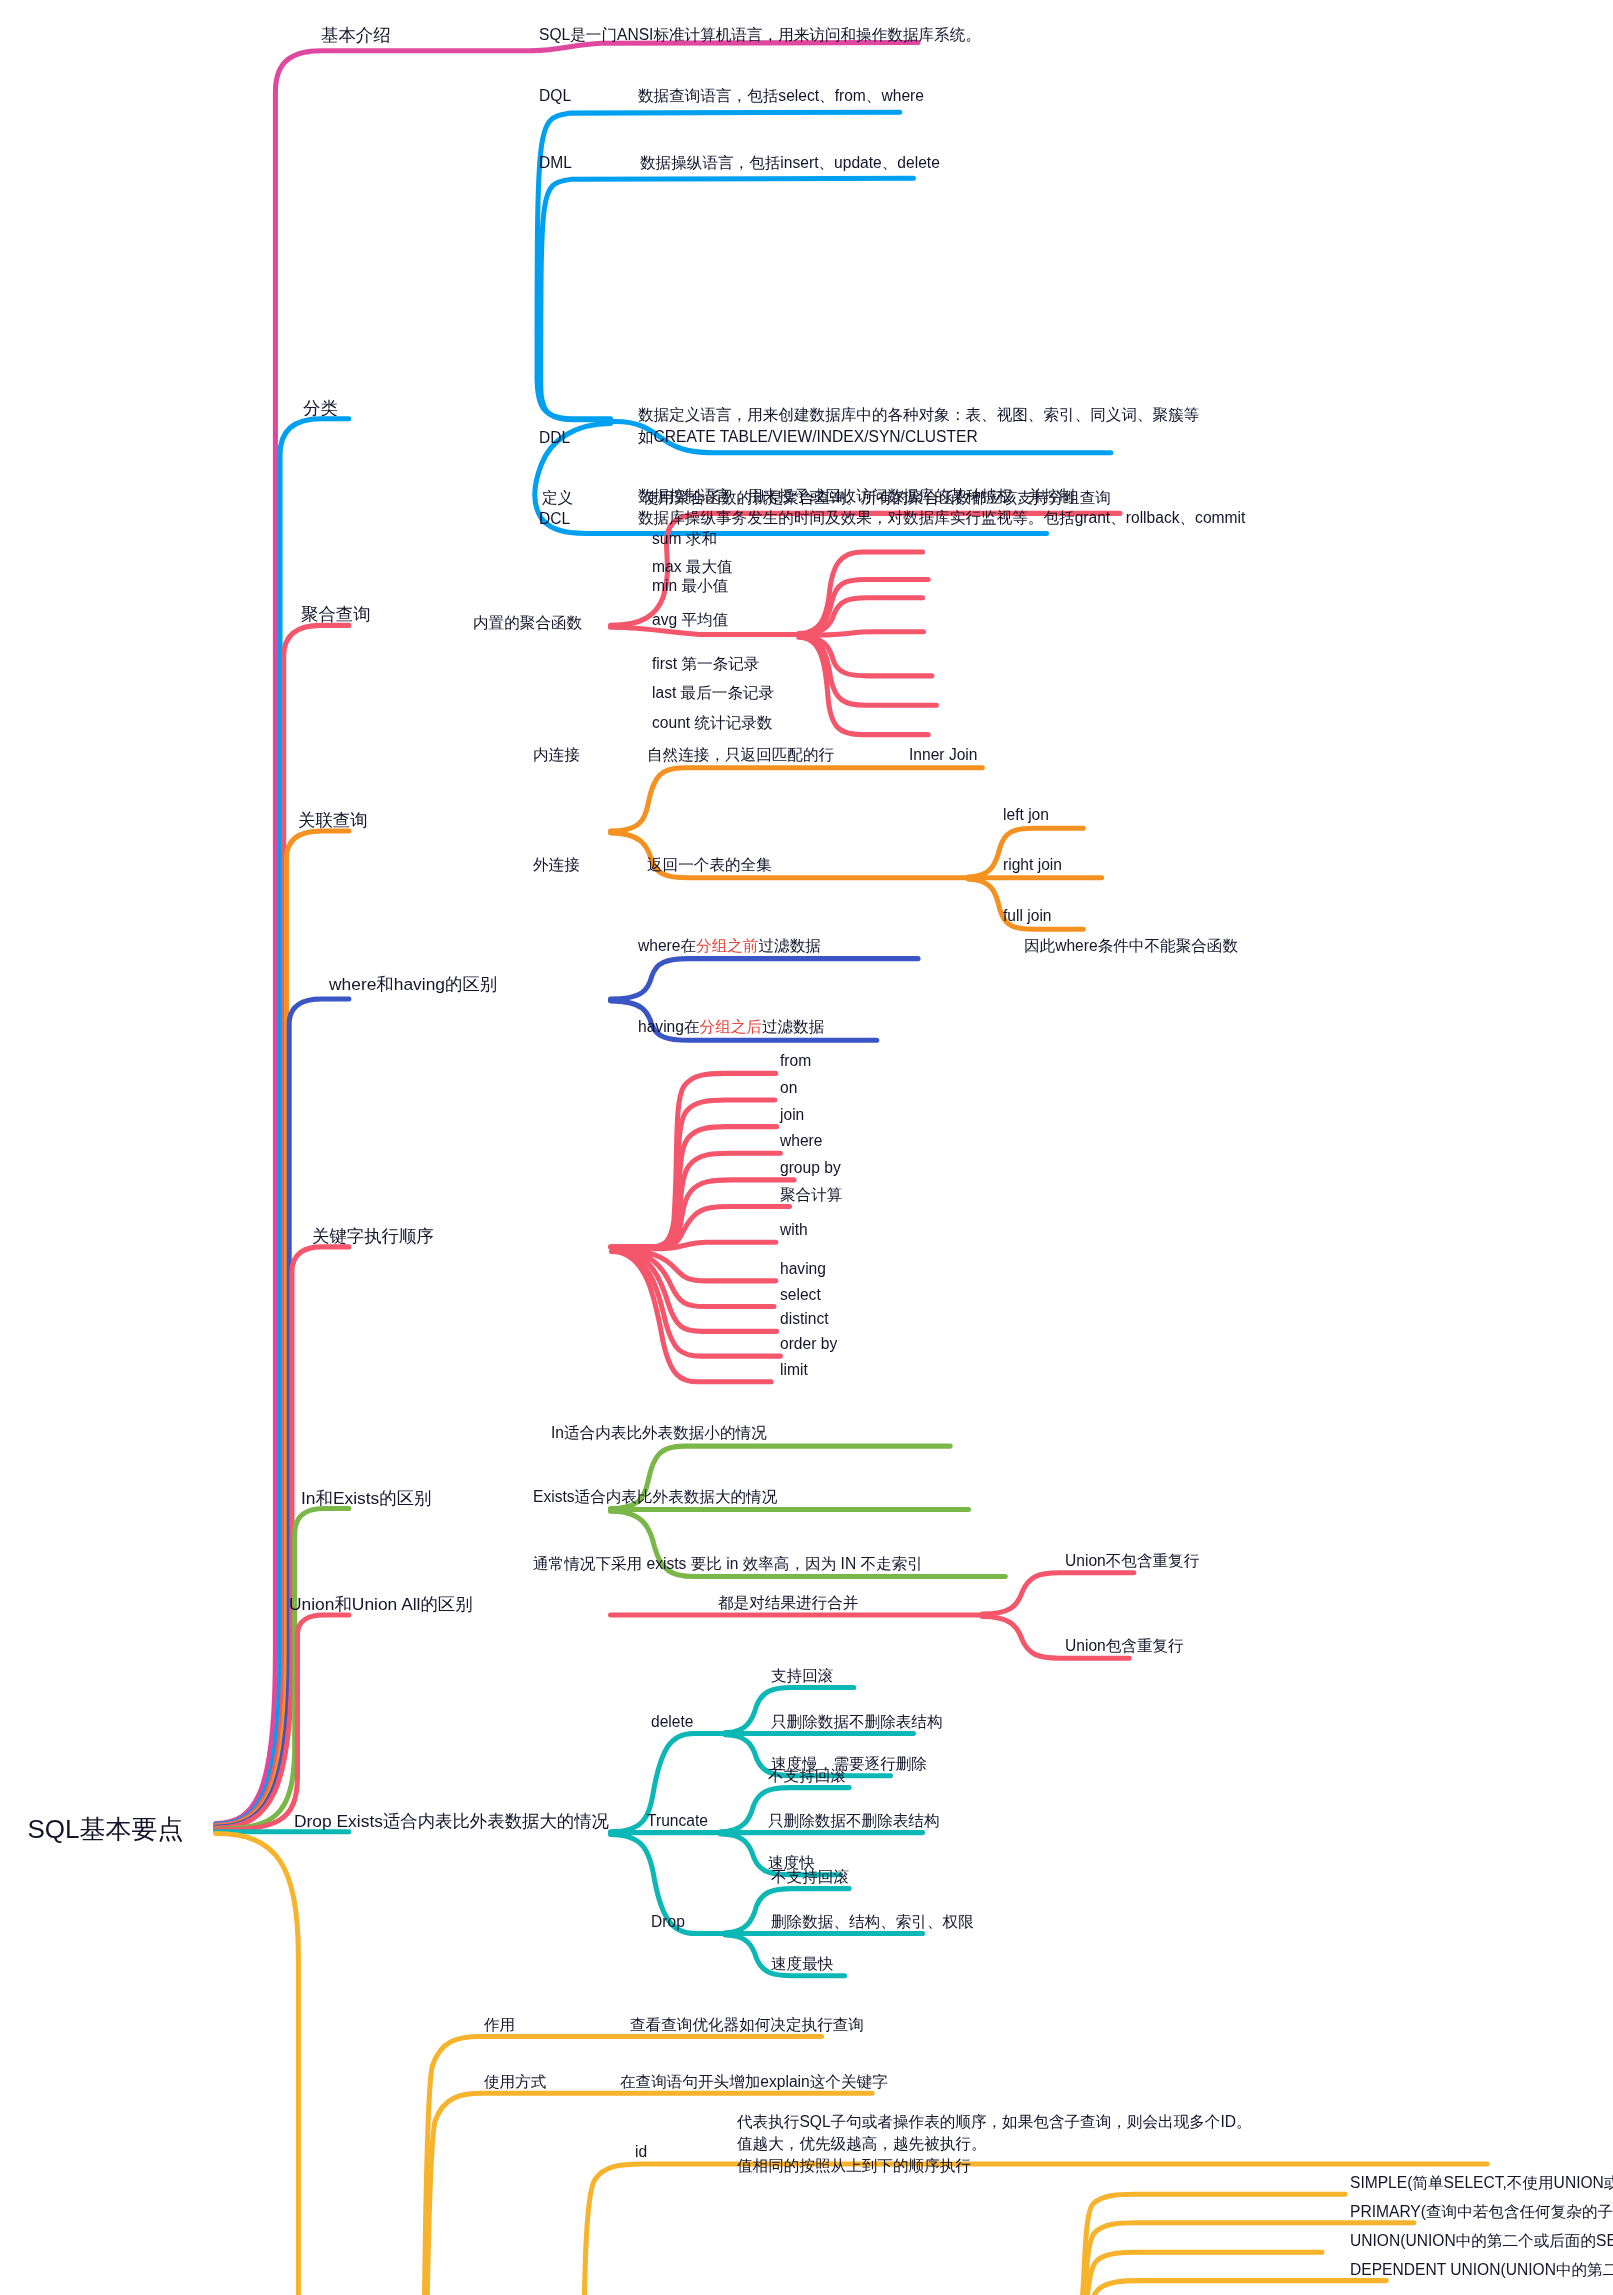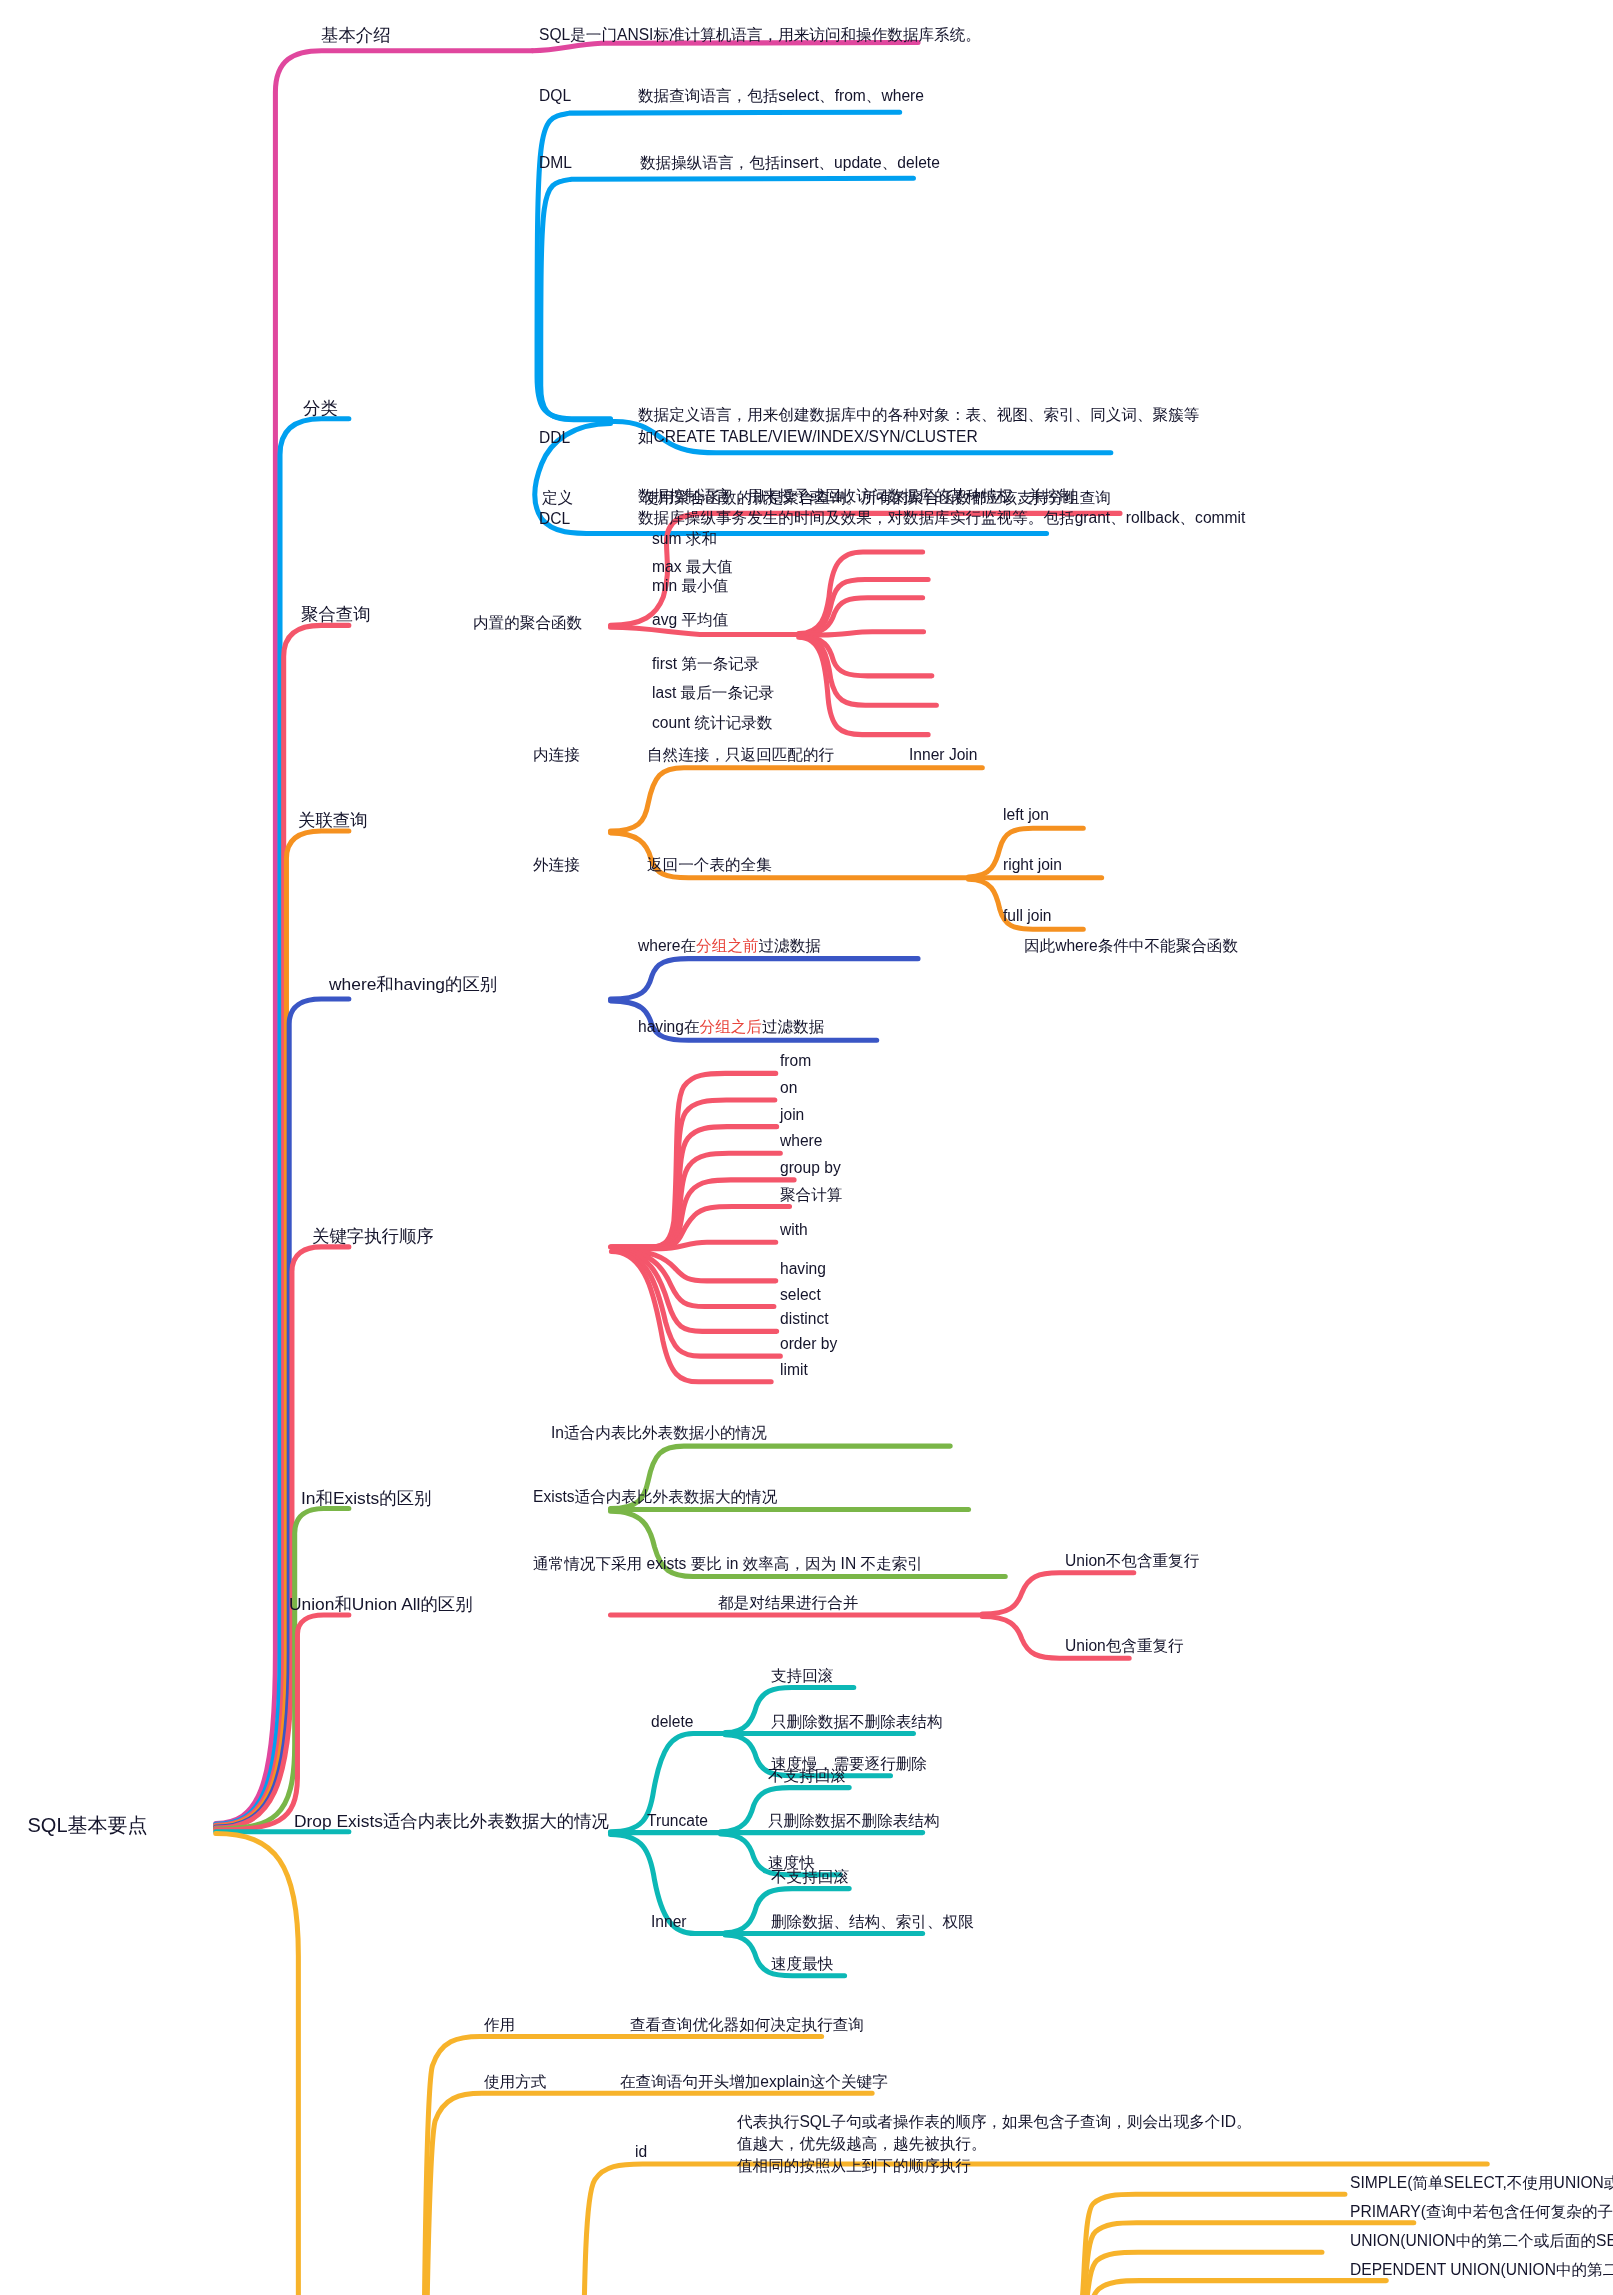--- a/index.html
+++ b/index.html
@@ -2,21 +2,21 @@
 <html style="font-size:7.3px"><head>
 <meta charset="utf-8">
 <style>
   html,body{margin:0;padding:0;background:#fff;}
   body{font-family:"Liberation Sans","DejaVu Sans",sans-serif;color:#1a1a2e;}
   #root{position:relative;width:1613px;height:3494px;background:#fff;overflow:hidden;}
   svg#wires{position:absolute;left:0;top:0;width:1613px;height:3494px;pointer-events:none;}
   .node{position:absolute;white-space:pre;line-height:1.42;color:#14142b;}
   .nl{font-size:15.6px;}
   .md{font-size:17.4px;}
-  .root-title{font-size:20px;font-weight:400;}
+  .root-title{font-size:26px;font-weight:400;}
   .hi{color:#e8453c;}
   .node span{white-space:pre;}
 </style>
 </head>
 <body>
 
 <div id="root">
 
   <svg id="wires" viewBox="0 0 3514 7611" xmlns="http://www.w3.org/2000/svg" fill="none" stroke-linecap="round">
 
@@ -234,21 +234,21 @@
 
   <div class="node md" style="left:294px; top:1809px;">Drop Exists适合内表比外表数据大的情况</div>
   <div class="node nl" style="left:651px; top:1711px;">delete</div>
   <div class="node nl" style="left:771px; top:1665px;">支持回滚</div>
   <div class="node nl" style="left:771px; top:1711px;">只删除数据不删除表结构</div>
   <div class="node nl" style="left:771px; top:1753px;">速度慢，需要逐行删除</div>
   <div class="node nl" style="left:647px; top:1810px;">Truncate</div>
   <div class="node nl" style="left:768px; top:1765px;">不支持回滚</div>
   <div class="node nl" style="left:768px; top:1810px;">只删除数据不删除表结构</div>
   <div class="node nl" style="left:768px; top:1852px;">速度快</div>
-  <div class="node nl" style="left:651px; top:1911px;">Inner</div>
+  <div class="node nl" style="left:651px; top:1911px;">Drop</div>
   <div class="node nl" style="left:771px; top:1866px;">不支持回滚</div>
   <div class="node nl" style="left:771px; top:1911px;">删除数据、结构、索引、权限</div>
   <div class="node nl" style="left:771px; top:1953px;">速度最快</div>
 
   <div class="node nl" style="left:484px; top:2014px;">作用</div>
   <div class="node nl" style="left:611px; top:2014px;margin-left:19px;">查看查询优化器如何决定执行查询</div>
   <div class="node nl" style="left:484px; top:2071px;">使用方式</div>
   <div class="node nl" style="left:620px; top:2071px;">在查询语句开头增加explain这个关键字</div>
 
   <div class="node nl" style="left:635px; top:2141px;">id</div>

